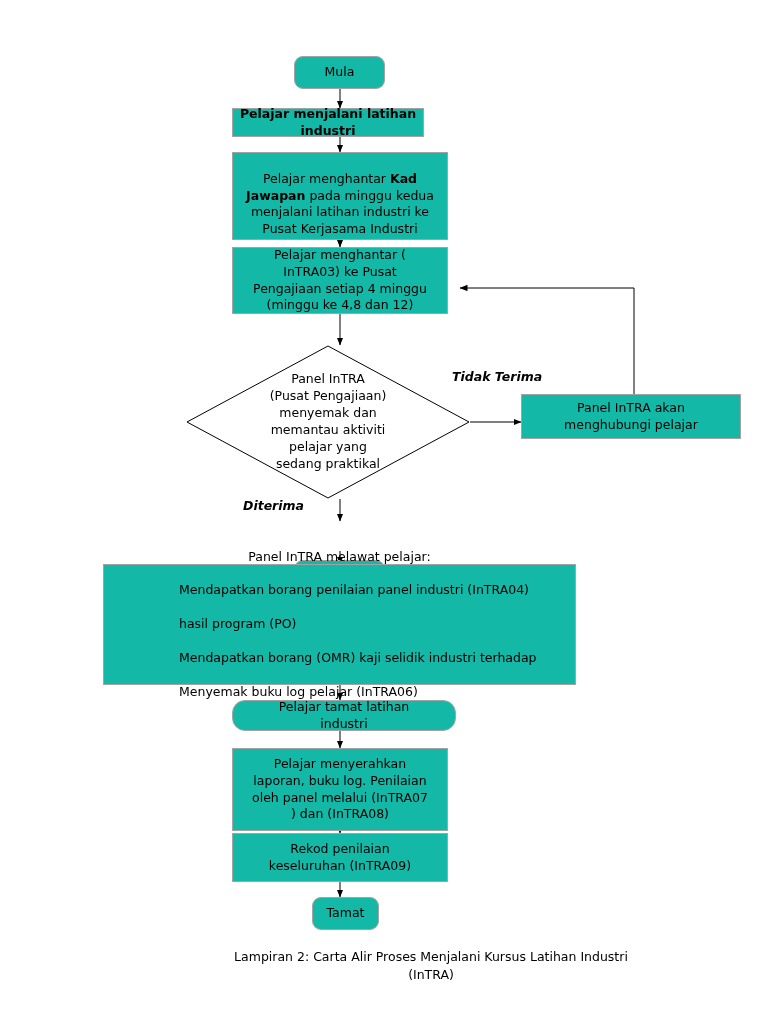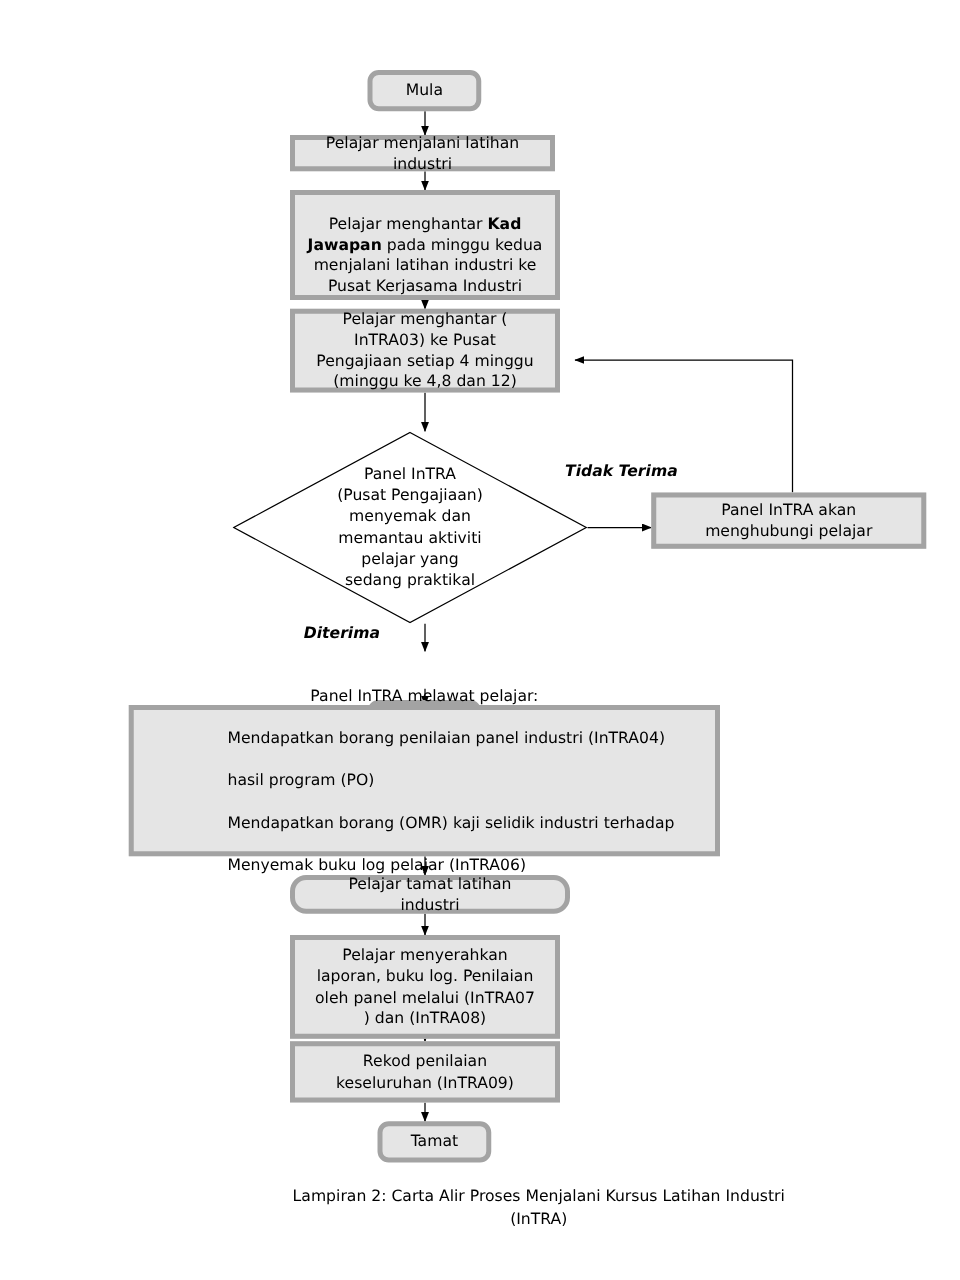--- a/index.html
+++ b/index.html
@@ -16,22 +16,22 @@
     overflow: hidden;
   }
   #canvas {
     position: relative;
     width: 768px;
     height: 1024px;
   }
   .node {
     position: absolute;
     box-sizing: border-box;
-    border: 4px solid #a3a3a3;
-    background: #e5e5e5;
+    border: 1px solid #a3a3a3;
+    background: #14b8a6;
     display: flex;
     align-items: center;
     justify-content: center;
     text-align: center;
     font-size: 12.5px;
     line-height: 1.35;
     padding: 4px 6px;
     white-space: pre-line;
   }
   .rounded {
@@ -119,21 +119,21 @@
 
     <line x1="340" y1="731" x2="340" y2="748" stroke="#000" stroke-width="1" marker-end="url(#arrow)"></line>
 
     <line x1="340" y1="820" x2="340" y2="833" stroke="#000" stroke-width="1" marker-end="url(#arrow)"></line>
 
     <line x1="340" y1="882" x2="340" y2="897" stroke="#000" stroke-width="1" marker-end="url(#arrow)"></line>
   </svg>
 
   <div class="node rounded" style="left:294px; top:56px; width:91px; height:33px;">Mula</div>
 
-  <div class="node" style="left:232px; top:108px; width:212px; height:29px;">Pelajar menjalani latihan
+  <div class="node" style="left:232px; top:108px; width:192px; height:29px;font-weight:bold;">Pelajar menjalani latihan
 industri</div>
 
   <div class="node node-multi" style="left:232px; top:152px; width:216px; height:88px;">
     <div style="text-align:center;">
       <span>Pelajar menghantar </span><span class="bold-inline">Kad Jawapan</span><span> pada minggu kedua menjalani latihan industri ke Pusat Kerjasama Industri</span>
     </div>
   </div>
 
   <div class="node" style="left:232px; top:247px; width:216px; height:67px;">Pelajar menghantar (
 InTRA03) ke Pusat
@@ -175,18 +175,18 @@
 industri</div>
 
   <div class="node" style="left:232px; top:748px; width:216px; height:83px;">Pelajar menyerahkan
 laporan, buku log. Penilaian
 oleh panel melalui (InTRA07
 ) dan (InTRA08)</div>
 
   <div class="node" style="left:232px; top:833px; width:216px; height:49px;">Rekod penilaian
 keseluruhan (InTRA09)</div>
 
-  <div class="node rounded" style="left:302px; top:897px; width:91px; height:33px;">Tamat</div>
+  <div class="node rounded" style="left:312px; top:897px; width:67px; height:33px;">Tamat</div>
 
   <div class="caption" style="left:0; top:948px;">Lampiran 2: Carta Alir Proses Menjalani Kursus Latihan Industri
 (InTRA)</div>
 
 </div>
 
 </body></html>

